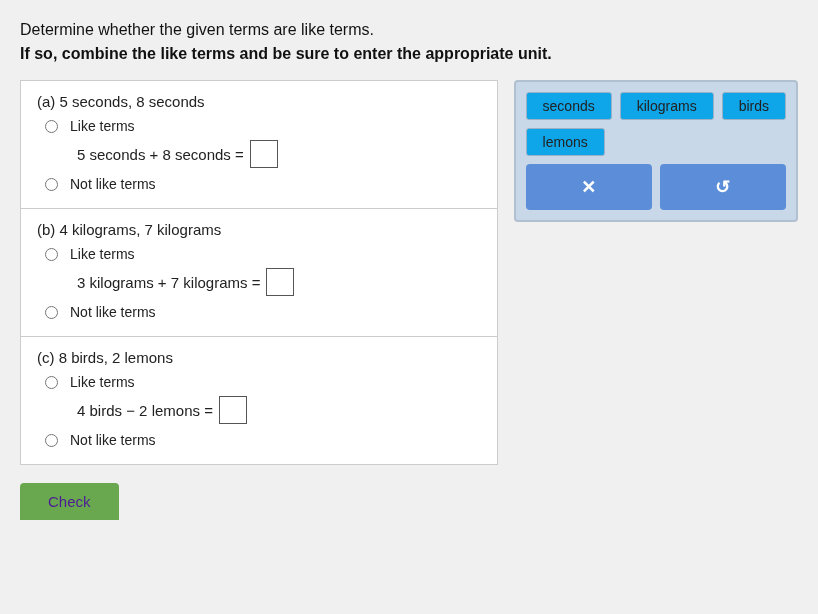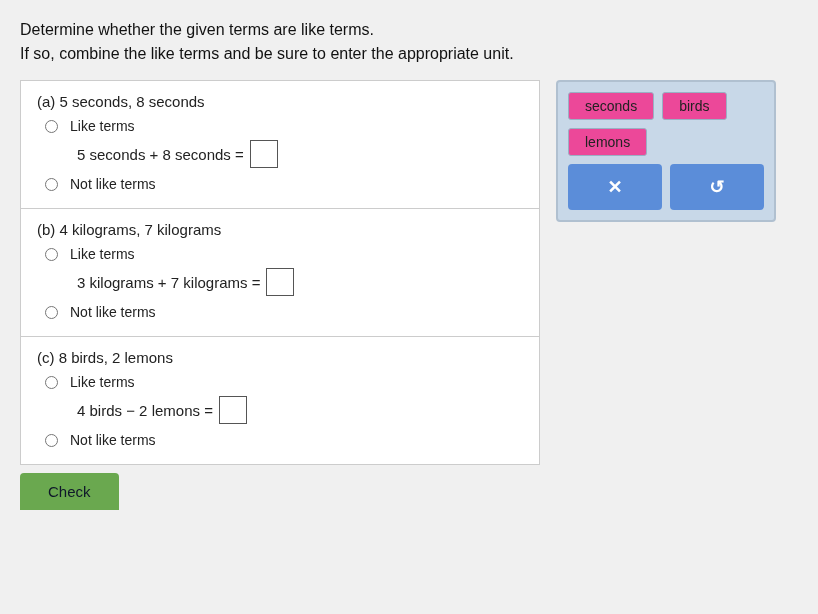--- a/index.html
+++ b/index.html
@@ -15,21 +15,21 @@
     }
 
     .instructions {
       font-size: 16px;
       line-height: 1.5;
       margin-bottom: 14px;
       color: #111;
     }
 
     .instructions strong {
-      font-weight: normal;
+      font-weight: bold;
       text-align: right;
     }
 
     .main-layout {
       display: flex;
       gap: 16px;
       align-items: flex-start;
     }
 
     .questions-panel {
@@ -108,21 +108,21 @@
       gap: 8px;
     }
 
     .word-bank-row {
       display: flex;
       flex-direction: row;
       gap: 8px;
     }
 
     .word-tile {
-      background: #ec4899;
+      background: #0ea5e9;
       border: 1px solid #9ab0c4;
       border-radius: 3px;
       padding: 5px 16px;
       font-size: 14px;
       cursor: pointer;
       text-align: center;
       min-width: 60px;
     }
 
     .action-buttons-row {
@@ -145,28 +145,28 @@
     .btn-x {
       background: #5b8dd9;
     }
 
     .btn-undo {
       background: #5b8dd9;
     }
 
     .check-btn {
       background: #6aa84f;
-      color: #0f172a;
+      color: #4c1d95;
       border: none;
       border-radius: 4px 4px 0 0;
       padding: 10px 28px;
       font-size: 15px;
       cursor: pointer;
       align-self: flex-start;
-      margin-top: 8px;
+      margin-top: 18px;
     }
   </style>
 </head>
 <body>
 
 
 
 <p class="instructions">
   <span>Determine whether the given terms are like terms.</span><br>
   <strong>If so, combine the like terms and be sure to enter the appropriate unit.</strong>
@@ -224,20 +224,21 @@
       </div>
     </div>
 
   </div>
 
   <div class="right-panel">
 
     <div class="word-bank">
       <div class="word-bank-row">
         <span class="word-tile">seconds</span>
+        <span class="word-tile">kilograms</span>
         <span class="word-tile">birds</span>
       </div>
       <div class="word-bank-row">
         <span class="word-tile">lemons</span>
       </div>
 
       <div class="action-buttons-row">
         <button class="btn-action btn-x">✕</button>
         <button class="btn-action btn-undo">↺</button>
       </div>

